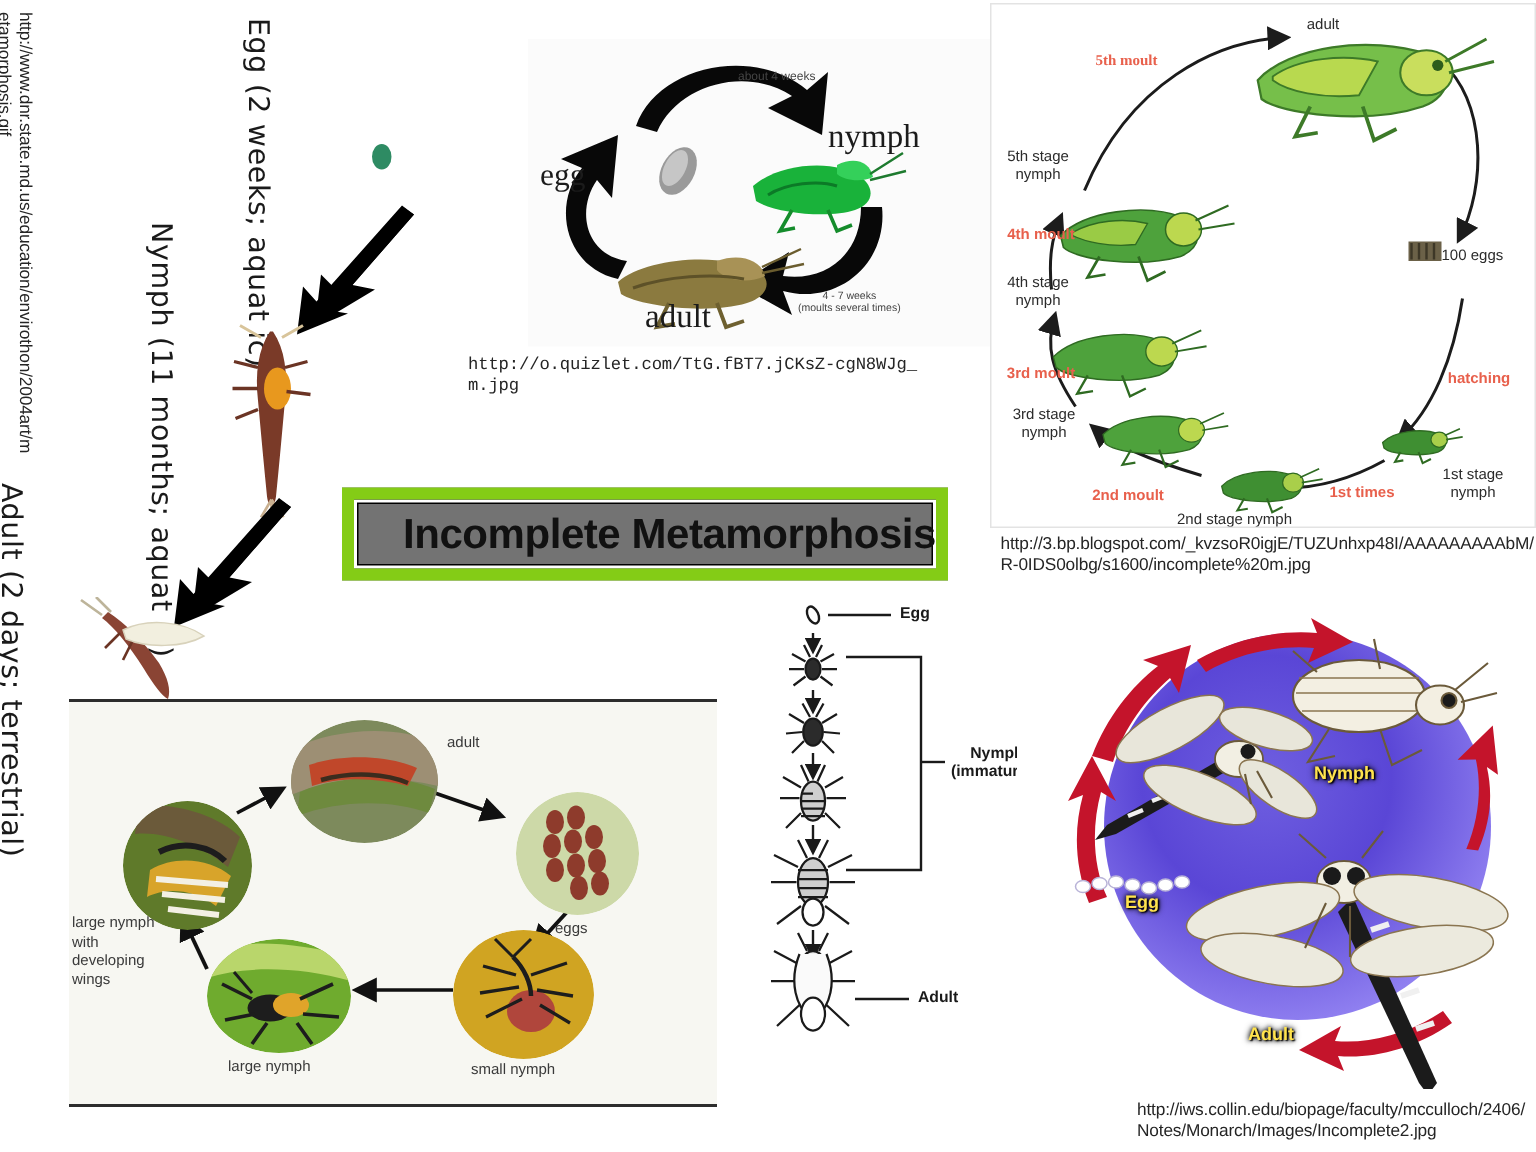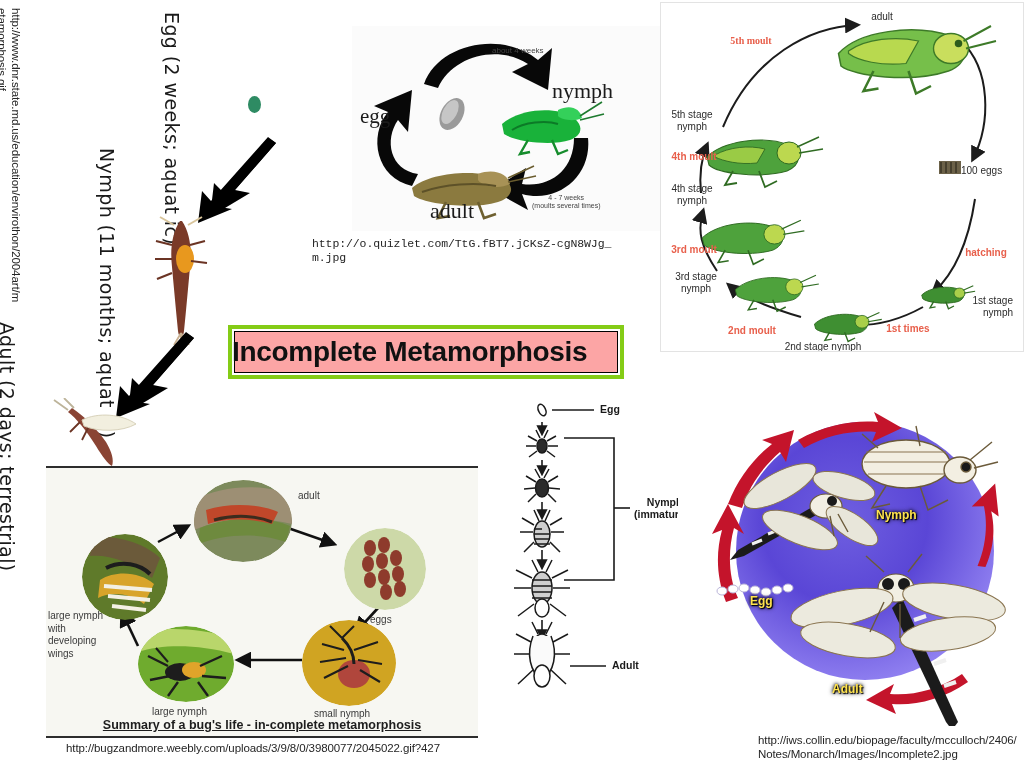--- a/index.html
+++ b/index.html
@@ -37,24 +37,24 @@
     color:#1a1a1a;
     transform-origin:0 0;
     transform:rotate(90deg);
     white-space:nowrap;
     letter-spacing:0.4px;
   }
 
   
   .title-box{
     left:228px;top:325px;width:388px;height:46px;
-    background:#fca5a5;
-    border:4px solid #84cc16;
+    background:#737373;
+    border:8px solid #84cc16;
     box-shadow:0 0 0 2px #fff inset, 0 0 0 3px #000 inset;
-    display:flex;align-items:center;justify-content:flex-start;
+    display:flex;align-items:center;justify-content:flex-end;
   }
   .title-text{
     font-family:"Liberation Sans", sans-serif;
     font-weight:bold;
     font-size:28px;
     color:#111;
     letter-spacing:-0.3px;
   }
 
   
@@ -244,34 +244,35 @@
         <path d="M32 40 L24 54 L36 52 M58 40 L64 56 L76 50" stroke="#2f6b22" stroke-width="3" fill="none"></path>
       </g>
 
       <g transform="translate(278,158)">
         <rect x="0" y="0" width="22" height="13" fill="#6b6148"></rect>
         <path d="M2 1 L2 12 M7 1 L7 12 M12 1 L12 12 M17 1 L17 12" stroke="#3d3727" stroke-width="1.6"></path>
       </g>
     </svg>
 
     <div class="bs-lbl" style="left:196px;top:8px;width:50px;">adult</div>
-    <div class="bs-lbl" style="left:0px;top:106px;width:62px;">5th stage nymph</div>
+    <div class="bs-lbl" style="left:0px;top:96px;width:62px;">5th stage nymph</div>
     <div class="bs-lbl" style="left:0px;top:180px;width:62px;">4th stage nymph</div>
     <div class="bs-lbl" style="left:4px;top:268px;width:62px;">3rd stage nymph</div>
     <div class="bs-lbl" style="left:114px;top:338px;width:96px;">2nd stage nymph</div>
-    <div class="bs-lbl" style="left:290px;top:292px;width:62px;text-align:right;">1st stage nymph</div>
+    <div class="bs-lbl" style="left:290px;top:308px;width:62px;">1st stage nymph</div>
     <div class="bs-lbl" style="left:300px;top:162px;width:56px;text-align:left;">100 eggs</div>
 
     <div class="bs-moult" style="left:54px;top:32px;width:72px;font-family:Liberation Serif, serif;">5th moult</div>
     <div class="bs-moult" style="left:0px;top:148px;width:66px;">4th moult</div>
     <div class="bs-moult" style="left:0px;top:241px;width:66px;">3rd moult</div>
     <div class="bs-moult" style="left:58px;top:322px;width:66px;">2nd moult</div>
     <div class="bs-moult" style="left:214px;top:320px;width:66px;">1st times</div>
     <div class="bs-moult" style="left:296px;top:244px;width:58px;">hatching</div>
   </div>
+  <div class="url abs" style="left:667px;top:357px;width:356px;">http://3.bp.blogspot.com/_kvzsoR0igjE/TUZUnhxp48I/AAAAAAAAAbM/R-0IDS0olbg/s1600/incomplete%20m.jpg</div>
 
   <div class="abs title-box">
     <span class="title-text">Incomplete Metamorphosis</span>
   </div>
 
   <div class="pic" id="weebly">
     <svg style="position:absolute;left:0;top:0;" width="432" height="268" viewBox="0 0 432 268">
       <defs>
         <marker id="wbArrow" markerWidth="7" markerHeight="7" refX="5.5" refY="3.5" orient="auto">
           <path d="M0,0 L7,3.5 L0,7 Z" fill="#111"></path>
@@ -344,23 +345,21 @@
         <path d="M18 46 C34 36 58 38 72 50 L62 70 C46 58 28 58 16 64 Z" fill="#d8a42a"></path>
         <path d="M22 52 L70 56 M26 62 L68 66 M30 72 L64 76" stroke="#f3f0e4" stroke-width="4" fill="none"></path>
         <path d="M24 34 C40 26 58 30 68 40" stroke="#1d1d1d" stroke-width="4" fill="none"></path>
       </svg>
     </div>
     <div class="wb-lbl" style="left:2px;top:142px;width:74px;white-space:pre-line;">large nymph
 with
 developing
 wings</div>
 
-    <div class="wb-title">Summary of a bug's life - in-complete metamorphosis</div>
-  </div>
-  <div class="url abs" style="left:66px;top:742px;width:410px;">http://bugzandmore.weebly.com/uploads/3/9/8/0/3980077/2045022.gif?427</div>
+  </div>
 
   <div class="pic" id="missouri">
     <svg style="position:absolute;left:0;top:0;" width="180" height="300" viewBox="0 0 180 300">
       <defs>
         <marker id="msArrow" markerWidth="7" markerHeight="7" refX="5.5" refY="3.5" orient="auto">
           <path d="M0,0 L7,3.5 L0,7 Z" fill="#1a1a1a"></path>
         </marker>
       </defs>
 
       <ellipse cx="44" cy="12" rx="3.5" ry="6" transform="rotate(-25 44 12)" fill="none" stroke="#1a1a1a" stroke-width="1.6"></ellipse>

